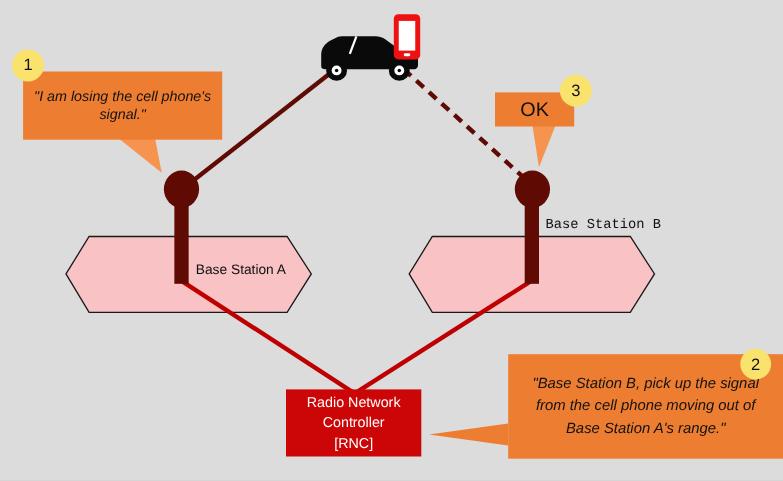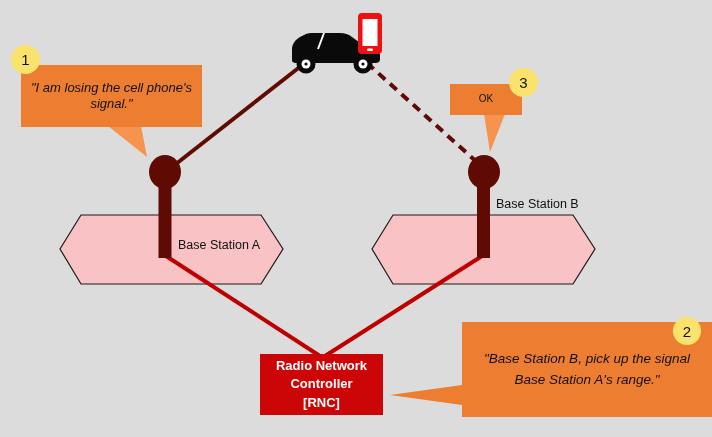--- a/index.html
+++ b/index.html
@@ -13,38 +13,38 @@
   .bubble{
     background:#ed7d31; color:#111;
     display:flex; flex-direction:column; justify-content:center; align-items:center;
     text-align:center;
   }
   .bubble .line{font-style:italic; font-size:13px; line-height:1.25; white-space:nowrap;}
   .bubble-1{left:21px; top:65px; width:181px; height:62px;}
   .bubble-2{left:462px; top:322px; width:250px; height:95px;}
   .bubble-2 .line{font-size:13.5px; line-height:1.5;}
   .bubble-3{left:450px; top:84px; width:72px; height:31px;}
-  .bubble-3 .line{font-style:normal; font-size:10px;}
+  .bubble-3 .line{font-style:normal; font-size:18px;}
   .badge{
     width:29px; height:29px; border-radius:50%; background:#fae36c; color:#111;
     display:flex; align-items:center; justify-content:center;
     font-size:15px; z-index:5;
   }
   .badge-1{left:11px; top:45px;}
   .badge-2{left:673px; top:317px; width:28px; height:28px;}
   .badge-3{left:509px; top:68px;}
   .station-label{
     font-size:12.5px; color:#111; white-space:nowrap; height:14px; line-height:14px;
   }
   .label-a{left:178px; top:197px;margin-top:41px;}
-  .label-b{left:496px; top:197px;}
+  .label-b{left:496px; top:197px;font-family:Liberation Mono, monospace;}
   .rnc-box{
     left:260px; top:354px; width:123px; height:61px; background:#cc0606; color:#fff;
     display:flex; flex-direction:column; justify-content:center; align-items:center;
-    text-align:center; font-size:13px; line-height:1.42;font-weight:bold;
+    text-align:center; font-size:13px; line-height:1.42;
   }
 </style>
 </head>
 <body>
 
 <div class="stage">
 
   <svg class="layer" width="712" height="437" viewBox="0 0 712 437">
 
     <polygon points="60,249 81,215 261,215 283,249 261,284 81,284" fill="#f9c2c4" stroke="#1a1a1a" stroke-width="1.2"></polygon>
@@ -109,19 +109,20 @@
   <div class="abs station-label label-b">Base Station B</div>
 
   <div class="abs rnc-box">
     <div>Radio Network</div>
     <div>Controller</div>
     <div>[RNC]</div>
   </div>
 
   <div class="abs bubble bubble-2">
     <div class="line">"Base Station B, pick up the signal</div>
+    <div class="line">from the cell phone moving out of</div>
     <div class="line">Base Station A's range."</div>
   </div>
   <div class="abs badge badge-2">
     <span>2</span>
   </div>
 
 </div>
 
 </body></html>

